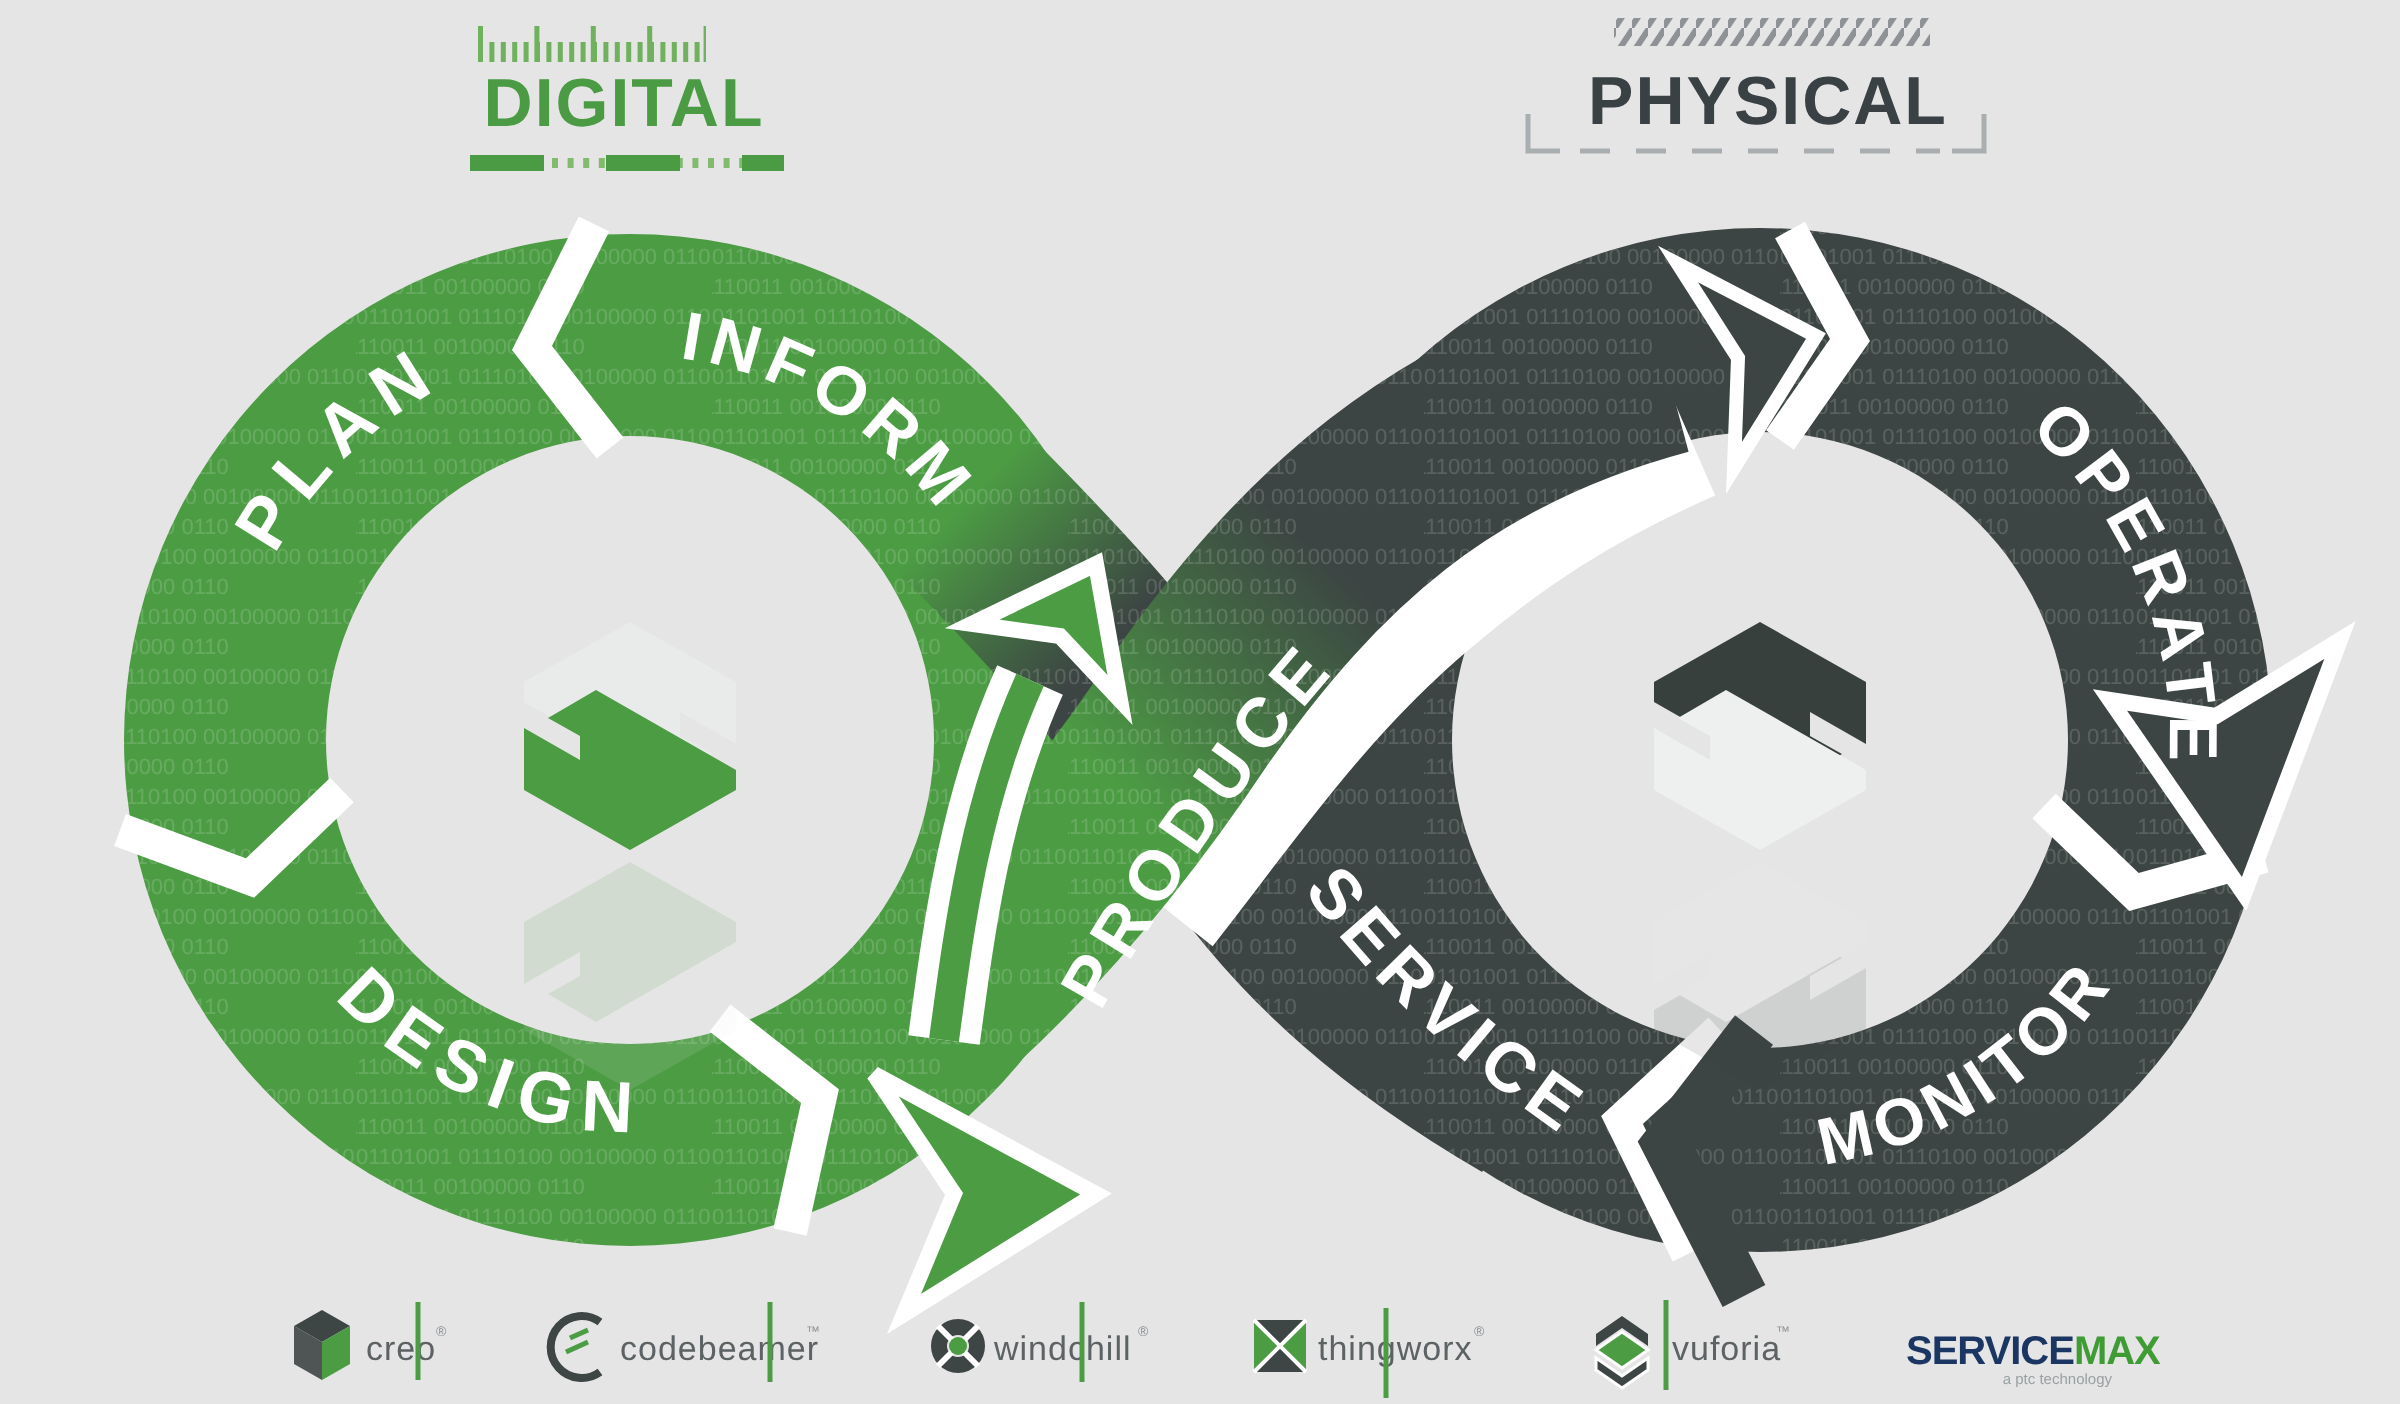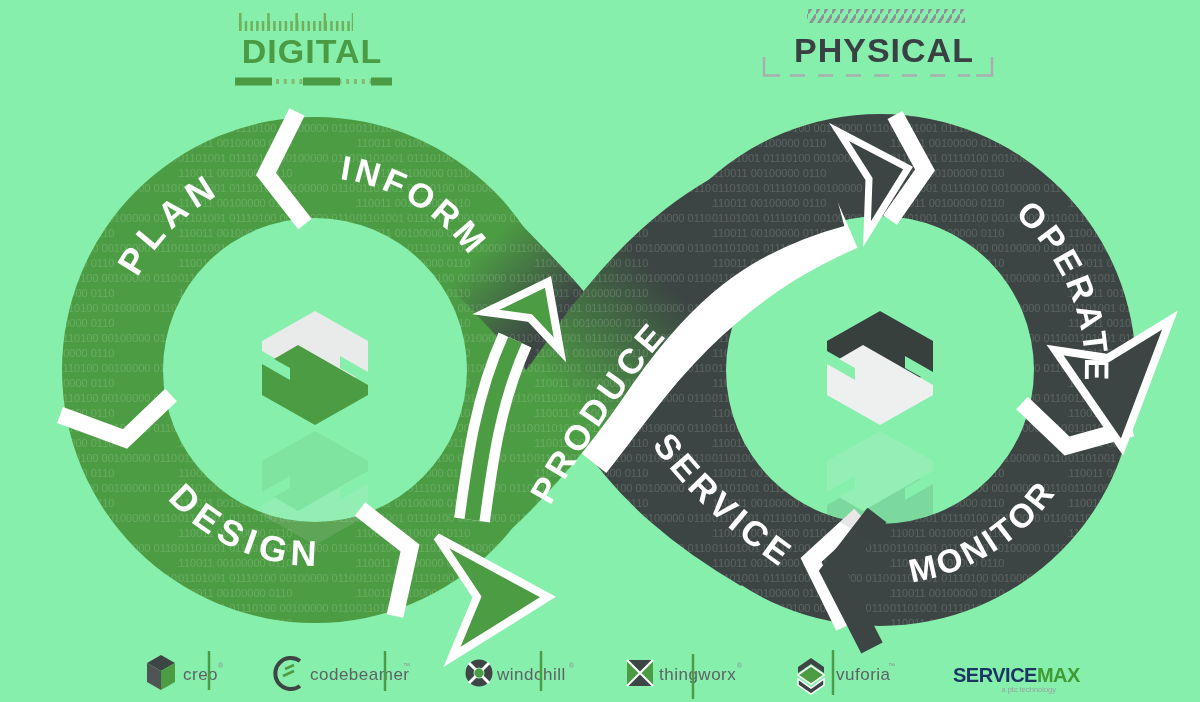--- a/index.html
+++ b/index.html
@@ -1,16 +1,16 @@
 <!DOCTYPE html>
 <html><head>
 <meta charset="utf-8">
 <style>
   html,body{margin:0;padding:0;background:#ffffff;}
-  #stage{position:relative;width:1200px;height:702px;background:#86efac;overflow:hidden;
+  #stage{position:relative;width:1200px;height:702px;background:#e5e5e5;overflow:hidden;
          font-family:"Liberation Sans",sans-serif;}
   svg text{font-family:"Liberation Sans",sans-serif;}
 </style>
 </head>
 <body>
 
 <div id="stage">
 <svg width="1200" height="702" viewBox="0 0 1200 702">
   <defs>
     <pattern id="bin" x="0" y="0" width="178" height="30" patternUnits="userSpaceOnUse">

